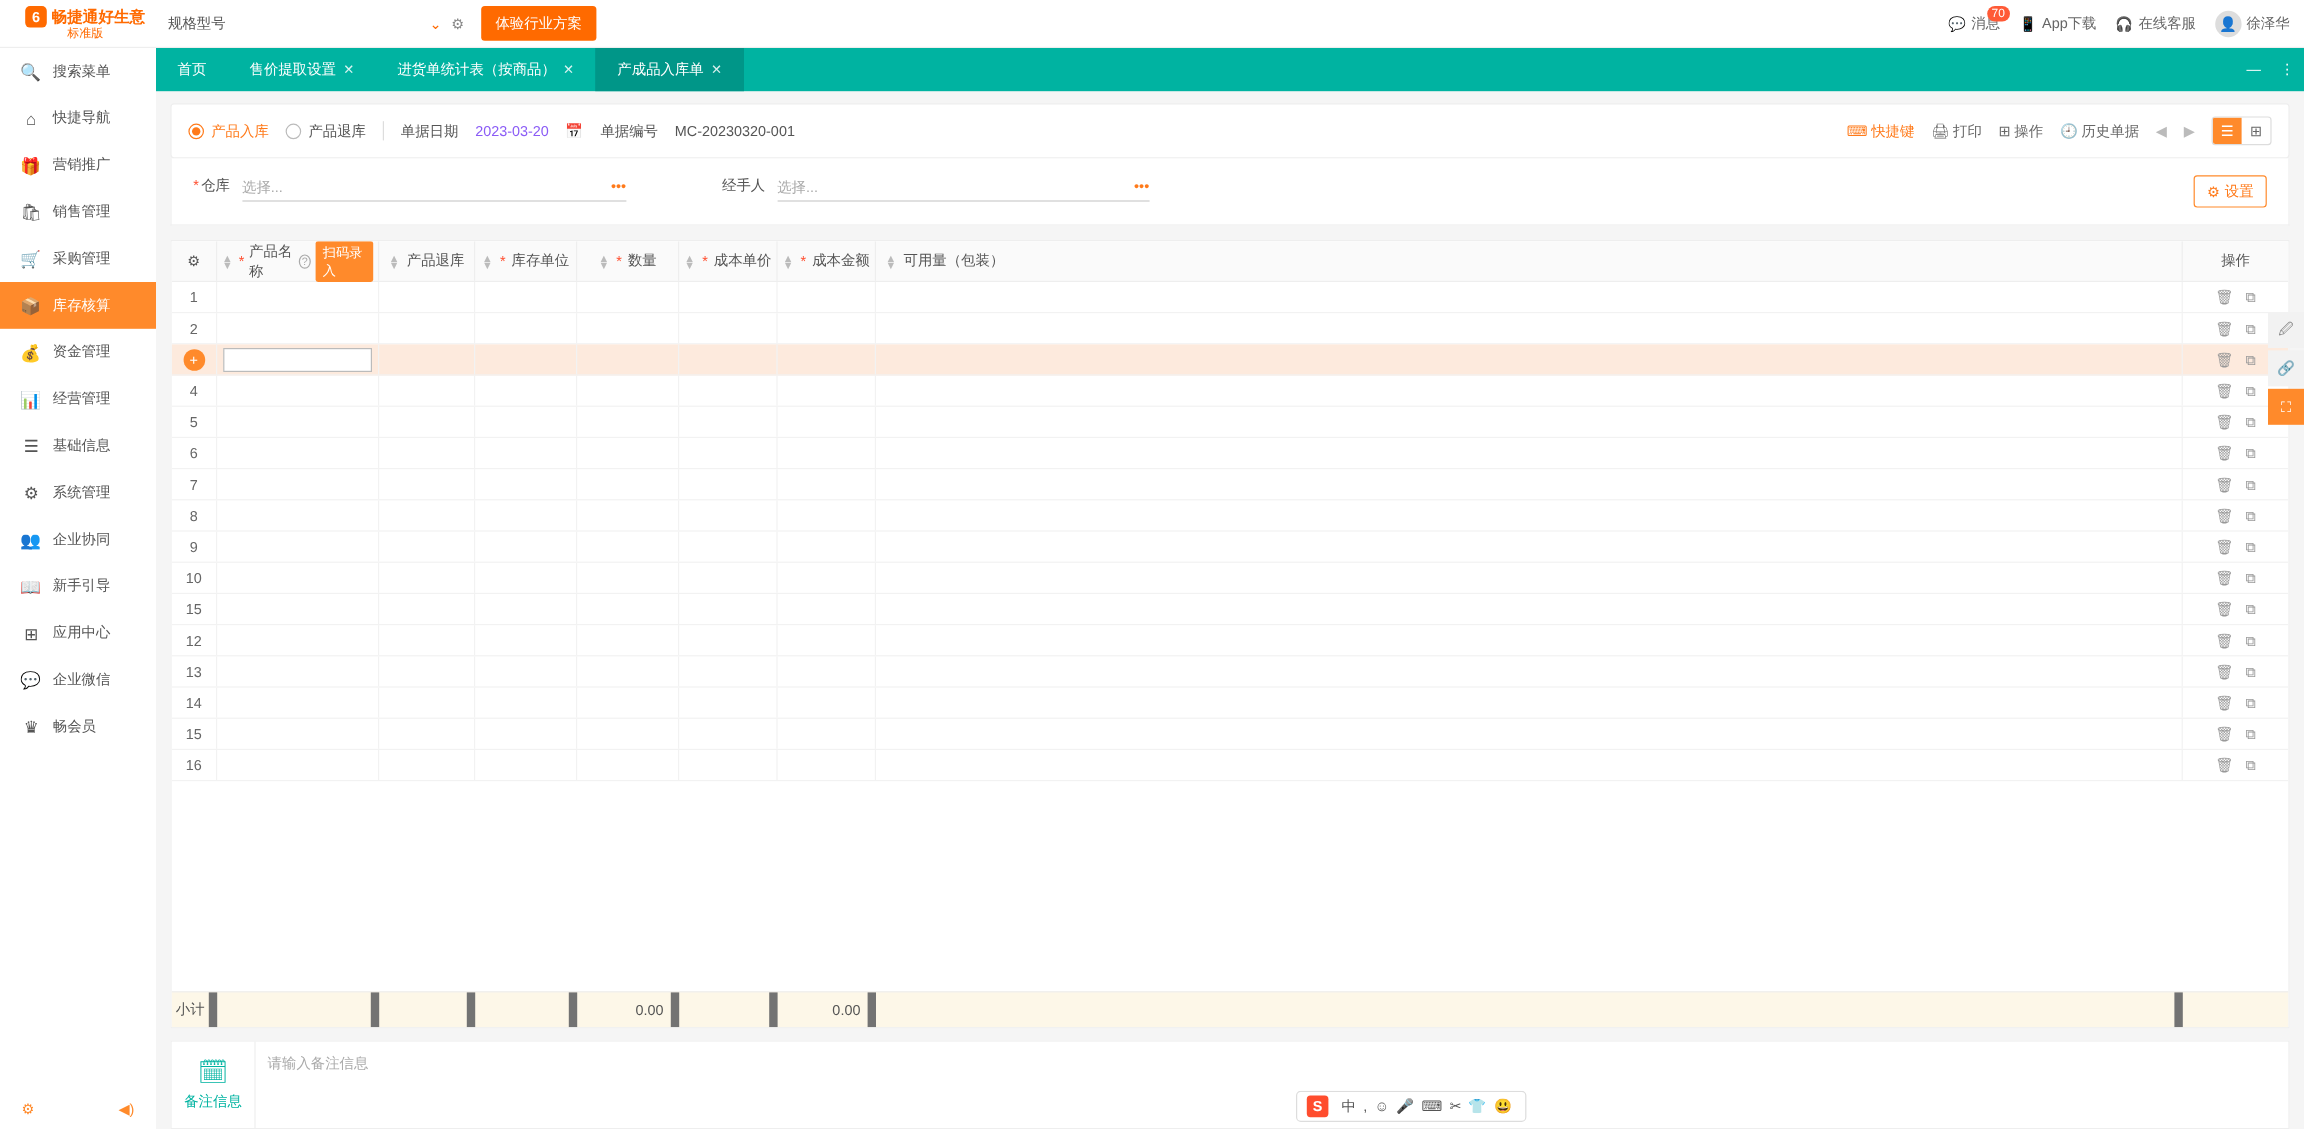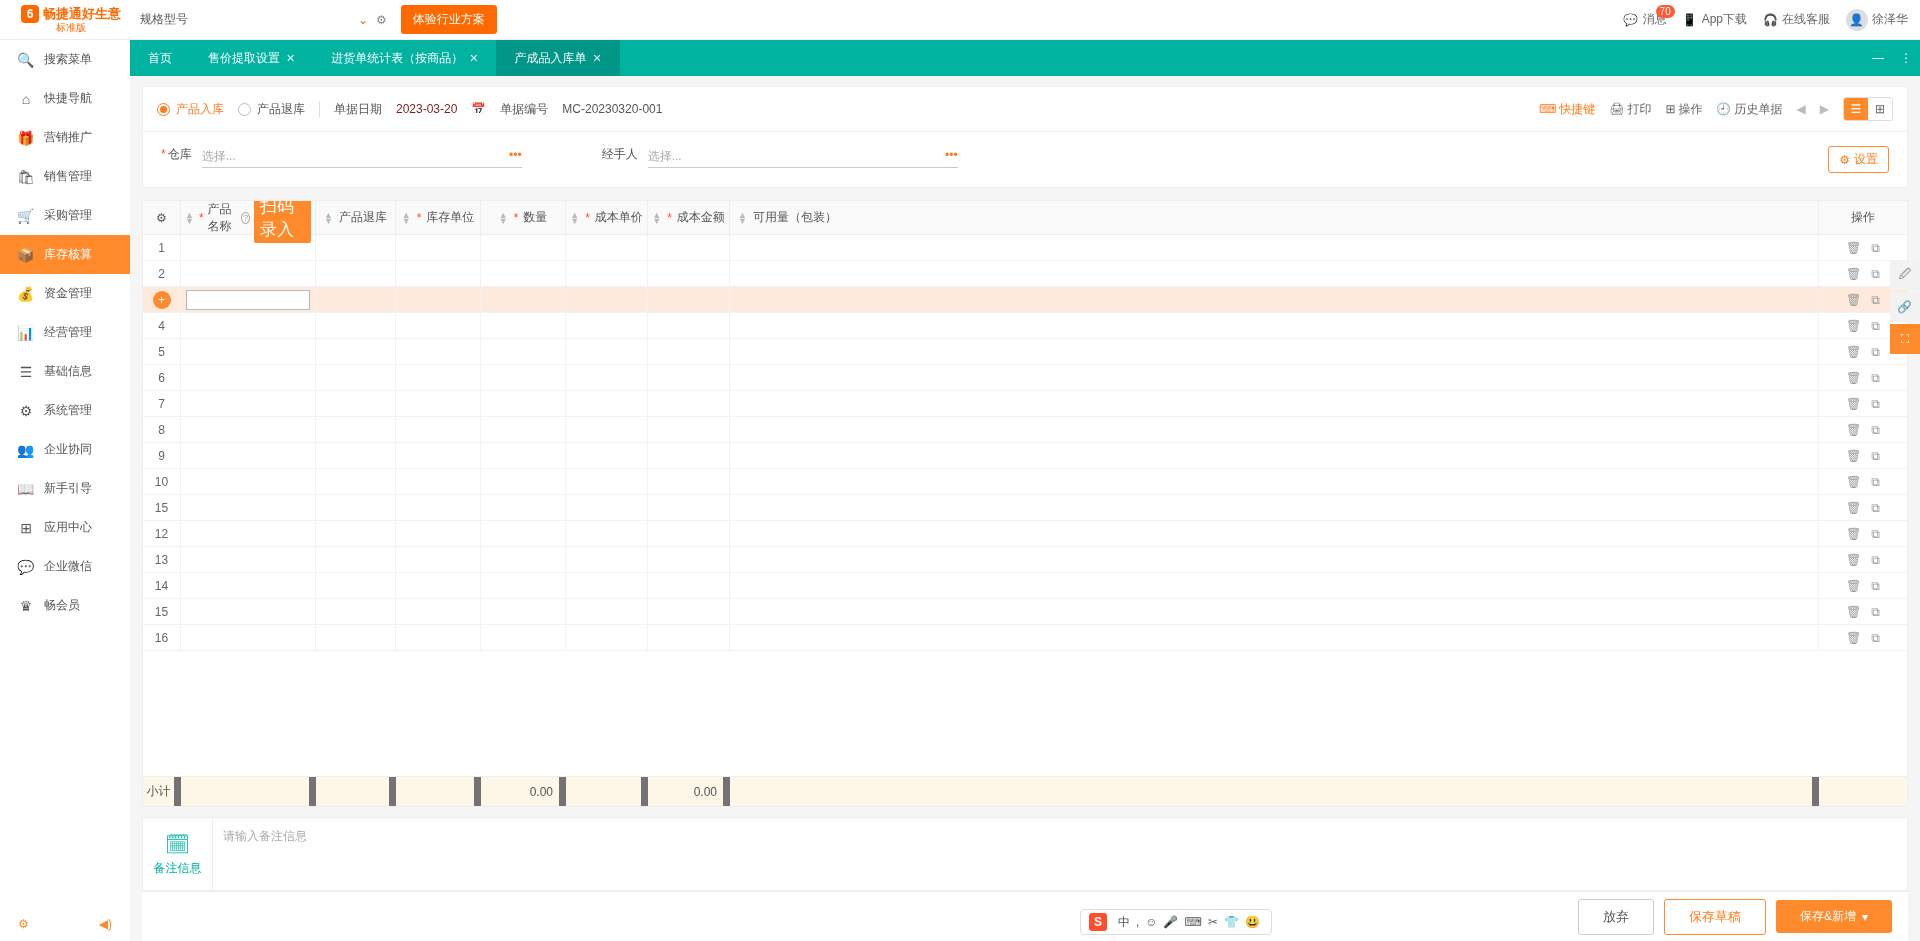--- a/index.html
+++ b/index.html
@@ -57,21 +57,21 @@
 .gh .sort{color:#bbb;font-size:9px;display:flex;flex-direction:column;line-height:6px;margin-right:3px}
 .gh .req{color:#ff4d2e}
 .col-idx{width:38px}
 .col-spec{width:80px}
 .col-unit{width:85px}
 .col-qty{width:85px}
 .col-price{width:82px}
 .col-amt{width:82px}
 .col-avail{flex:1}
 .col-op{width:88px;border-right:none}
-.scan-btn{background:#ff8a2b;color:#fff;padding:2px 6px;border-radius:2px;font-size:17px;cursor:pointer}
+.scan-btn{background:#ff8a2b;color:#fff;padding:2px 6px;border-radius:2px;font-size:11px;cursor:pointer}
 .grid-body{flex:1;overflow-y:auto}
 .grow{display:flex;height:26px;border-bottom:1px solid #f2f2f2;align-items:stretch}
 .gc{border-right:1px solid #f2f2f2;display:flex;align-items:center;justify-content:center;color:#666}
 .grow.active{background:#fdeadd}
 .grow.active .col-idx{justify-content:center}
 .add-btn{width:18px;height:18px;background:#ff8a2b;color:#fff;border-radius:50%;display:flex;align-items:center;justify-content:center;cursor:pointer}
 .cell-input{width:92%;height:20px;border:1px solid #bbb;background:#fff}
 .op-icons{display:flex;gap:10px;color:#999}
 .op-icons span{cursor:pointer}
 .grid-foot{display:flex;height:30px;background:#fdf7e8;border-top:1px solid #eee}
@@ -232,21 +232,21 @@
         <label class="radio sel">
             <span class="dot"></span>
             <span>产品入库</span>
           </label>
         <label class="radio">
             <span class="dot"></span>
             <span>产品退库</span>
           </label>
         <div class="vline"></div>
         <span>单据日期</span>
-        <span style="color:#7f1d1d">2023-03-20</span>
+        <span style="color:#8b5cf6">2023-03-20</span>
         <span style="color:#ff7a1a;cursor:pointer">📅</span>
         <span>单据编号</span>
         <span>MC-20230320-001</span>
         <div class="dh-right">
           <span class="dh-link orange">⌨ <span>快捷键</span></span>
           <span class="dh-link">🖨 <span>打印</span></span>
           <span class="dh-link">⊞ <span>操作</span></span>
           <span class="dh-link">🕘 <span>历史单据</span></span>
           <span style="color:#bbb;cursor:pointer">◀</span>
           <span style="color:#bbb;cursor:pointer">▶</span>
@@ -591,28 +591,20 @@
       </div>
 
       <div class="remark">
         <div class="rm-left">
           <span class="cal-icon">🗓</span>
           <span>备注信息</span>
         </div>
         <div class="rm-input">请输入备注信息</div>
       </div>
 
-      <div class="footer">
-        <div class="btn btn-ghost">放弃</div>
-        <div class="btn btn-draft">保存草稿</div>
-        <div class="btn btn-primary">
-            <span>保存&amp;新增</span>
-            <span>▾</span>
-          </div>
-      </div>
     </div>
   </div>
 </div>
 
 <div class="side-tools">
   <div>🖉</div>
   <div>🔗</div>
   <div class="on">⛶</div>
 </div>
 

